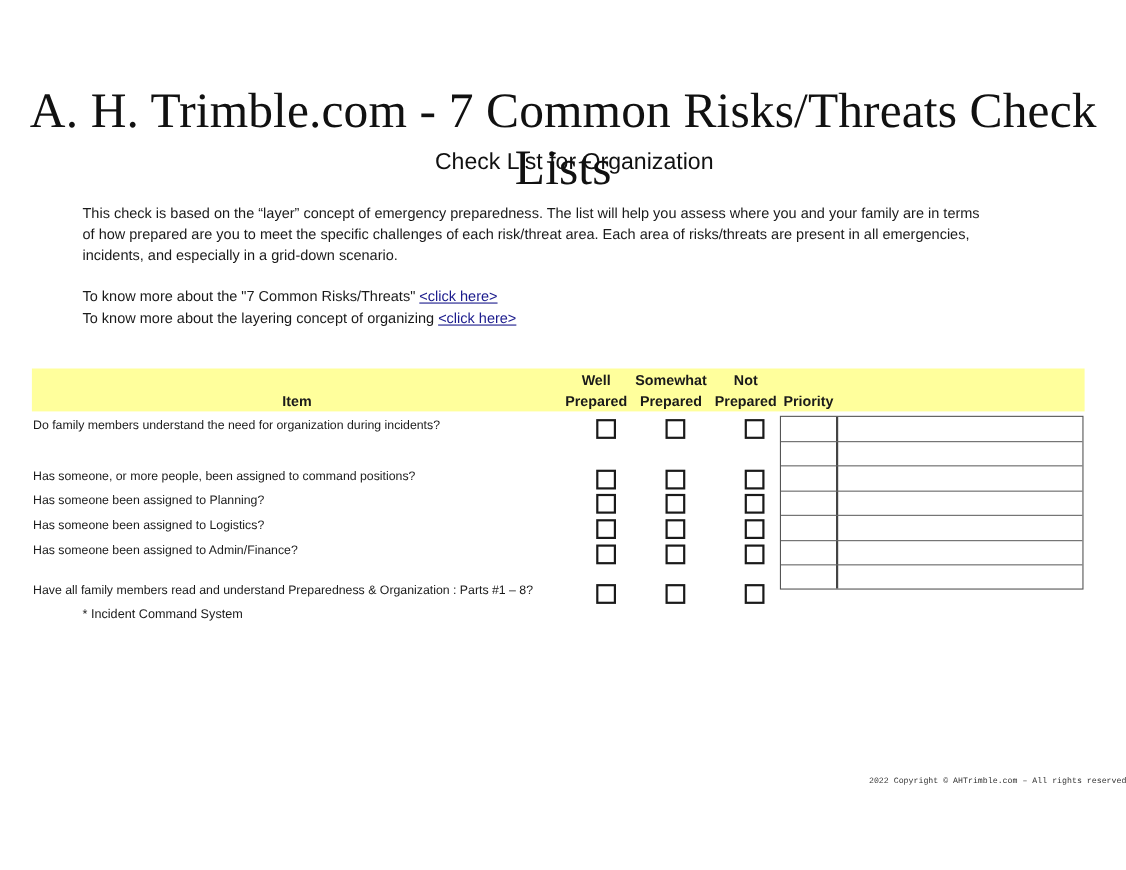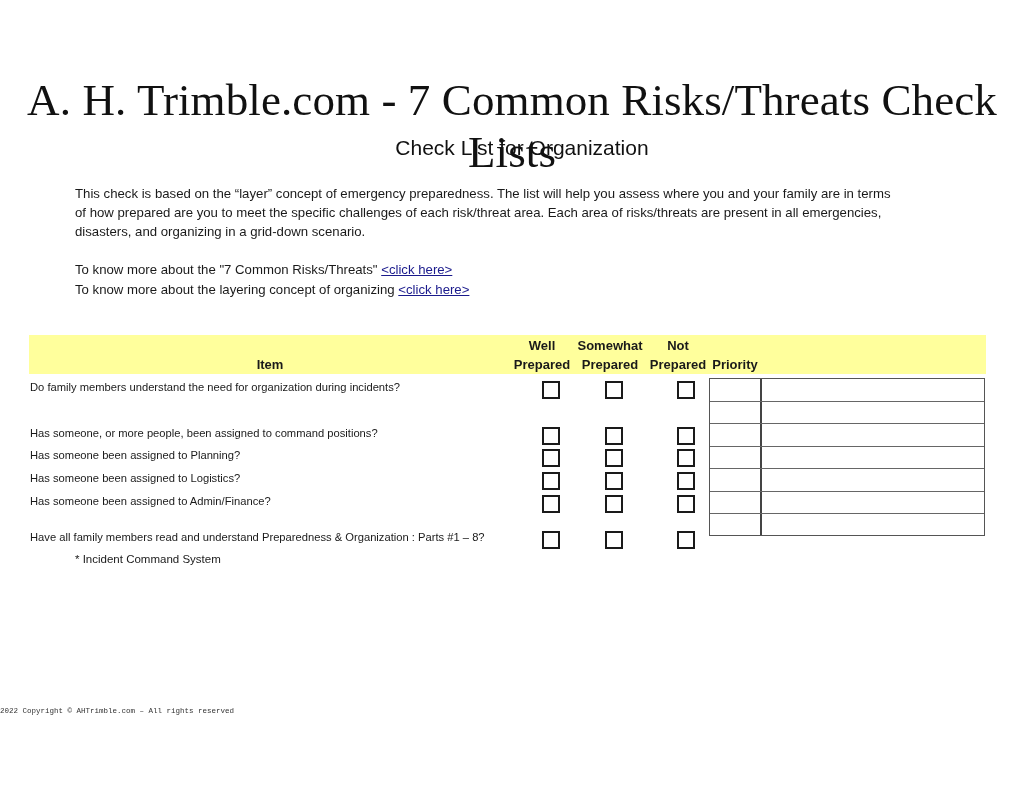--- a/index.html
+++ b/index.html
@@ -153,38 +153,38 @@
       left: 75px;
       top: 553px;
       font-family: "Liberation Sans", "DejaVu Sans", sans-serif;
       font-size: 11.5px;
       color: #1a1a1a;
     }
     .copyright {
       position: absolute;
       left: 0; right: 0;
       top: 707px;
-      text-align: left;
+      text-align: right;
       font-family: "Liberation Mono", "DejaVu Sans Mono", monospace;
       font-size: 7.5px;
       color: #333;
     }
   </style>
 </head>
 <body>
 
 <div class="page">
 
   <div class="main-title">A. H. Trimble.com - 7 Common Risks/Threats Check Lists</div>
   <div class="sub-title">Check List for Organization</div>
 
   <div class="intro">
     <div>This check is based on the “layer” concept of emergency preparedness. The list will help you assess where you and your family are in terms</div>
     <div>of how prepared are you to meet the specific challenges of each risk/threat area. Each area of risks/threats are present in all emergencies,</div>
-    <div>disasters, and organizing in a grid-down scenario.</div>
+    <div>incidents, and especially in a grid-down scenario.</div>
   </div>
 
   <div class="links">
     <div>
       <span>To know more about the "7 Common Risks/Threats" </span><a href="#">&lt;click here&gt;</a>
     </div>
     <div>
       <span>To know more about the layering concept of organizing </span><a href="#">&lt;click here&gt;</a>
     </div>
   </div>

